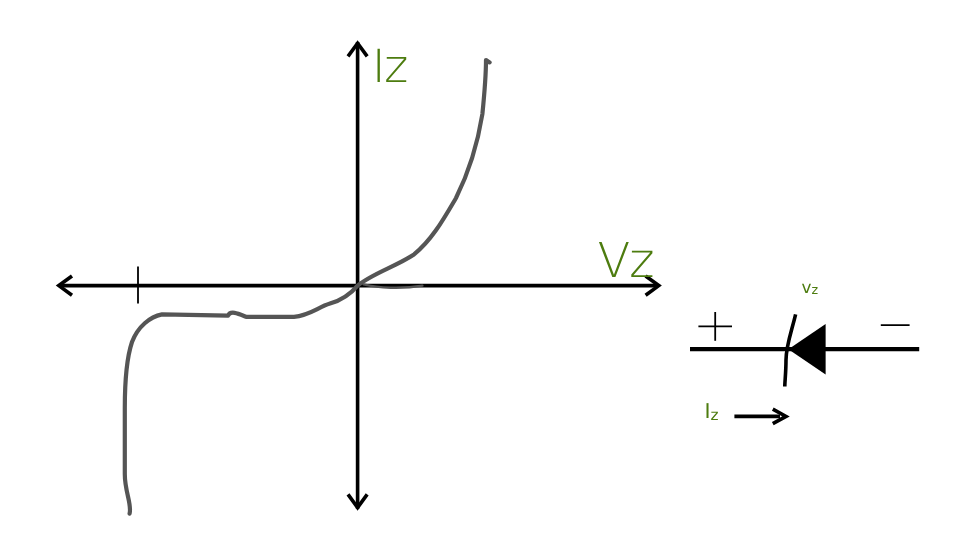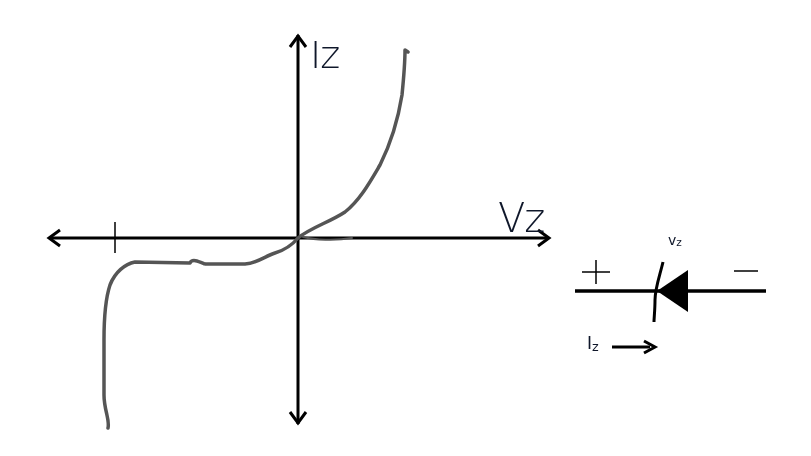--- a/index.html
+++ b/index.html
@@ -1,18 +1,18 @@
 <!DOCTYPE html>
 <html><head>
   <meta charset="utf-8">
   <style>
     html, body { margin: 0; padding: 0; background: #ffffff; }
     body { width: 811px; height: 456px; position: relative; overflow: hidden; font-family: "Liberation Sans", sans-serif; }
     svg { position: absolute; left: 0; top: 0; }
-    .lbl { position: absolute; color: #0f172a; font-family: "DejaVu Sans", sans-serif; line-height: 1; white-space: nowrap; }
+    .lbl { position: absolute; color: #4d7c0f; font-family: "DejaVu Sans", sans-serif; line-height: 1; white-space: nowrap; }
     .axis-label-iz { left: 310px; top: 36px; font-size: 38px; font-weight: 300; letter-spacing: -1px; }
     .axis-label-vz { left: 498px; top: 198px; font-size: 40px; font-weight: 300; letter-spacing: -1px; }
     .vz-label { left: 668px; top: 233px; font-size: 14px; }
     .iz-label { left: 587px; top: 335px; font-size: 17px; }
     .sub { font-size: 0.75em; position: relative; top: 0.12em; }
   </style>
 </head>
 <body>
 
 <svg width="811" height="456" viewBox="0 0 811 456">

